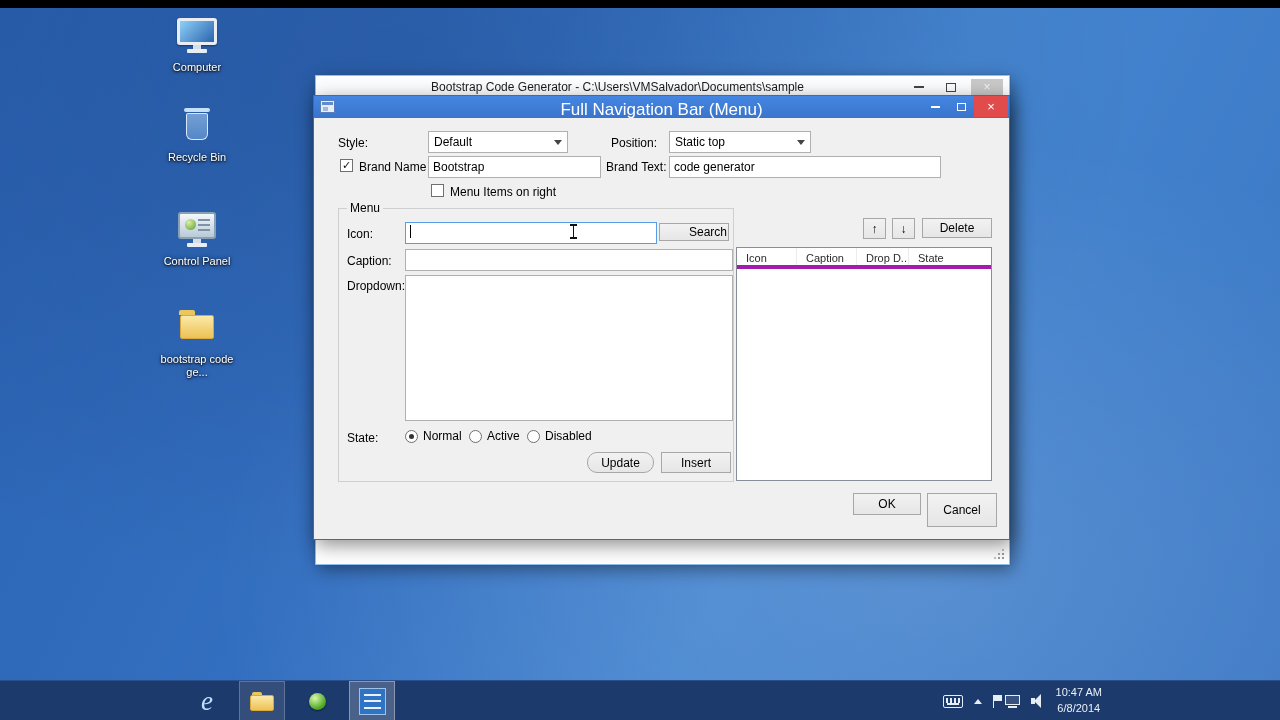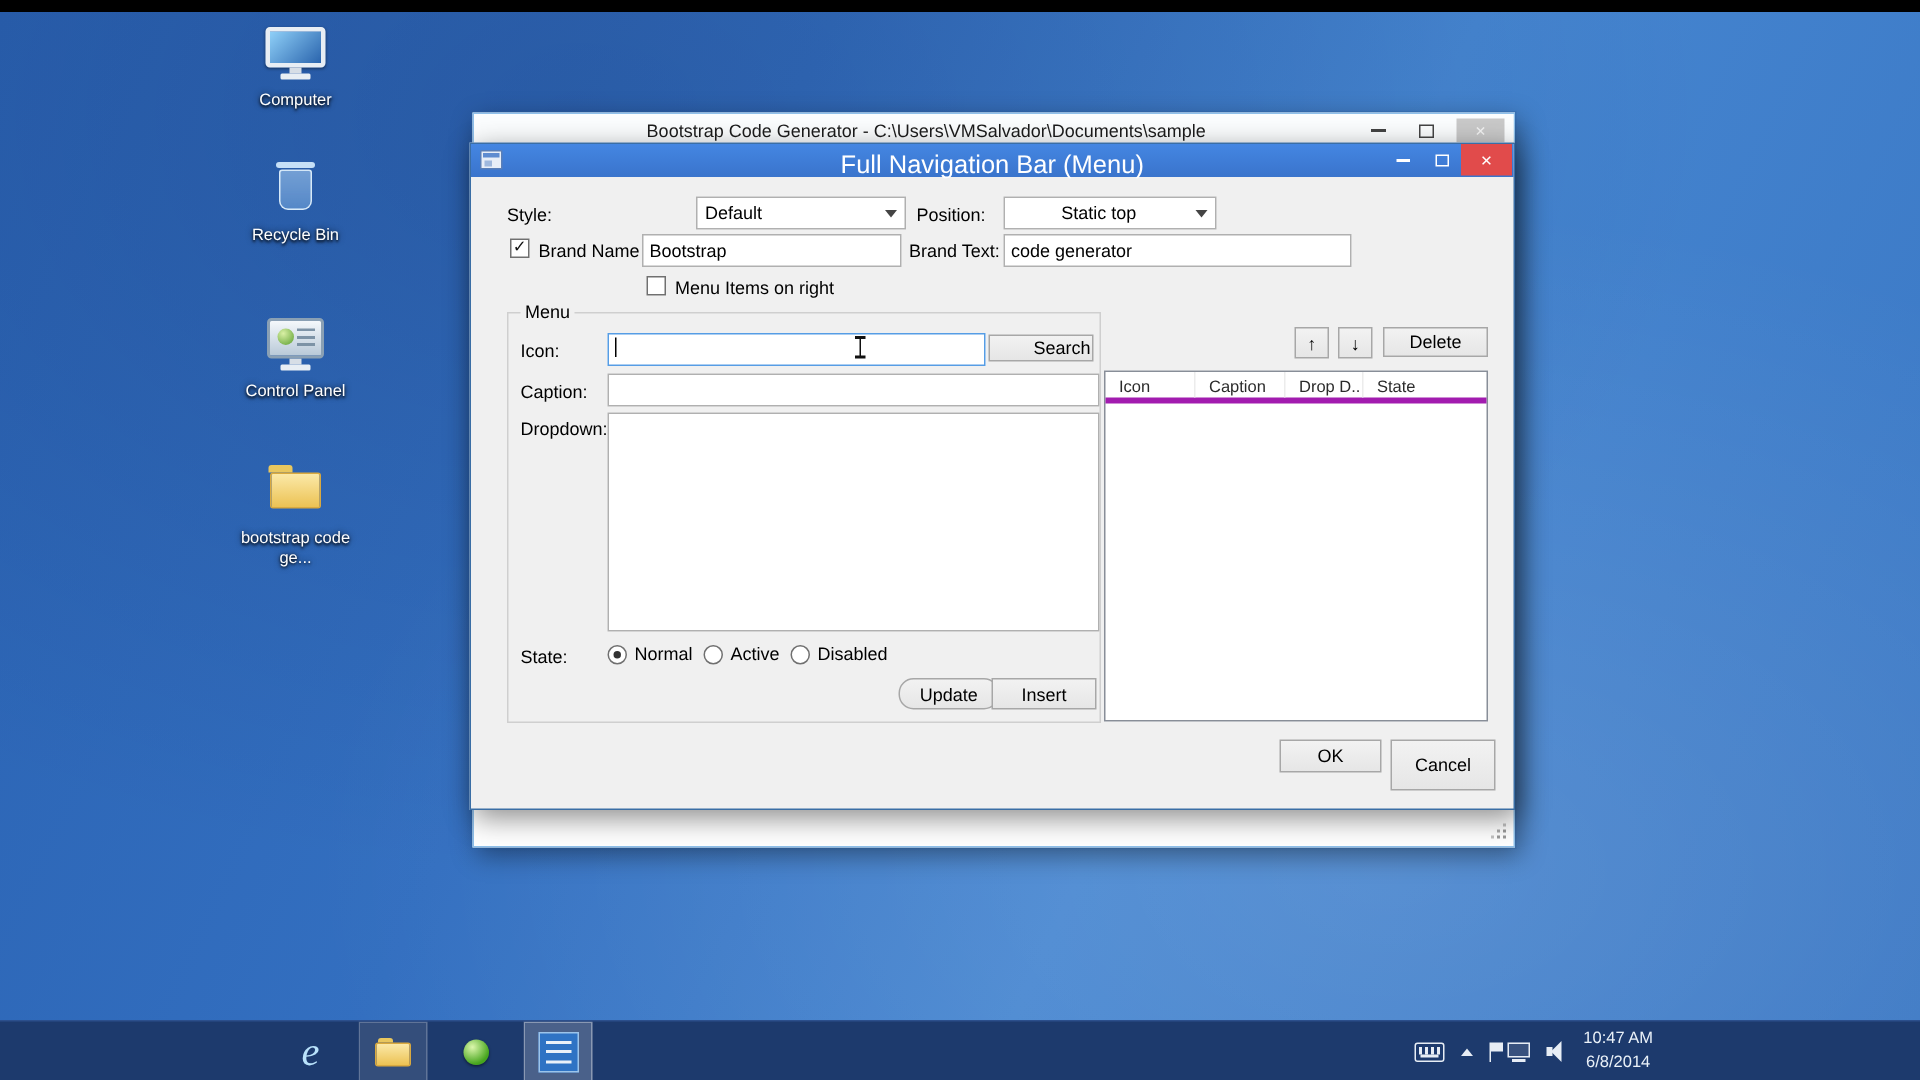--- a/index.html
+++ b/index.html
@@ -210,37 +210,37 @@
         <div class="dlg-btn">
             <div class="dlg-max-box"></div>
           </div>
         <div class="dlg-btn dlg-close">
             <span>×</span>
           </div>
       </div>
     </div>
 
     <div class="lbl" style="left:24px; top:40px;">Style:</div>
-    <div class="combo" style="left:114px; top:35px; width:140px; height:22px;margin-left:36px;">
+    <div class="combo" style="left:114px; top:35px; width:140px; height:22px;">
       <span>Default</span>
       <div class="combo-arrow"></div>
     </div>
     <div class="lbl" style="left:297px; top:40px;">Position:</div>
-    <div class="combo" style="left:355px; top:35px; width:142px; height:22px;text-align:center;">
+    <div class="combo" style="left:355px; top:35px; width:142px; height:22px;">
       <span>Static top</span>
       <div class="combo-arrow"></div>
     </div>
 
     <div class="chk" style="left:26px; top:63px;">
       <span>✓</span>
     </div>
     <div class="lbl" style="left:45px; top:64px;">Brand Name</div>
     <input class="tbox" style="left: 114px; top: 60px; width: 173px; height: 22px;" value="Bootstrap">
     <div class="lbl" style="left:292px; top:64px;">Brand Text:</div>
-    <input class="tbox" style="left: 355px; top: 60px; width: 232px; height: 22px;" value="code generator">
+    <input class="tbox" style="left: 355px; top: 60px; width: 272px; height: 22px;" value="code generator">
 
     <div class="chk" style="left:117px; top:88px;"></div>
     <div class="lbl" style="left:136px; top:89px;">Menu Items on right</div>
 
     <div class="groupbox" style="left:24px; top:112px; width:396px; height:274px;">
       <div class="group-label">Menu</div>
 
       <div class="lbl" style="left:8px; top:18px;">Icon:</div>
       <input class="tbox focused" style="left: 66px; top: 13px; width: 252px; height: 22px;" value="">
       <div class="btn" style="left:320px; top:14px; width:70px; height:18px;padding-left:28px;">Search</div>
@@ -258,21 +258,21 @@
       </div>
       <div class="radio-item" style="left:130px; top:220px;">
         <div class="radio-circle"></div>
         <span>Active</span>
       </div>
       <div class="radio-item" style="left:188px; top:220px;">
         <div class="radio-circle"></div>
         <span>Disabled</span>
       </div>
 
-      <div class="btn" style="left:260px; top:243px; width:67px; height:21px;border-radius:10px;">Update</div>
+      <div class="btn" style="left:248px; top:243px; width:67px; height:21px;border-radius:10px;">Update</div>
       <div class="btn" style="left:322px; top:243px; width:70px; height:21px;">Insert</div>
     </div>
 
     <div class="caret" style="left:96px; top:129px;"></div>
     <div class="ibeam" style="left:255px; top:128px;">
         <div class="ibeam-stem"></div>
       </div>
 
     <div class="btn" style="left:549px; top:122px; width:23px; height:21px;">↑</div>
     <div class="btn" style="left:578px; top:122px; width:23px; height:21px;">↓</div>

